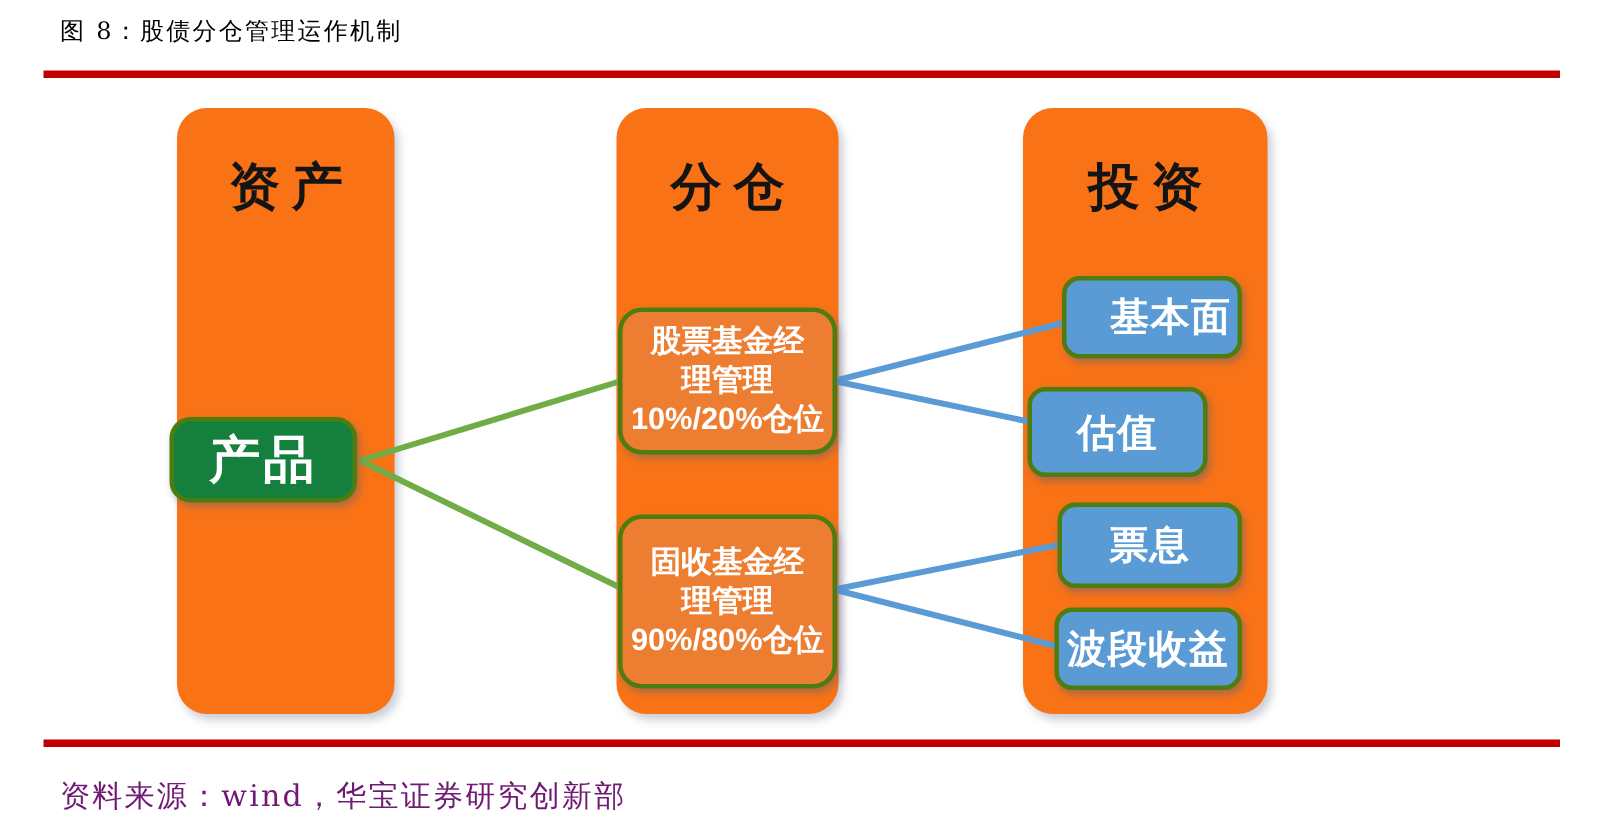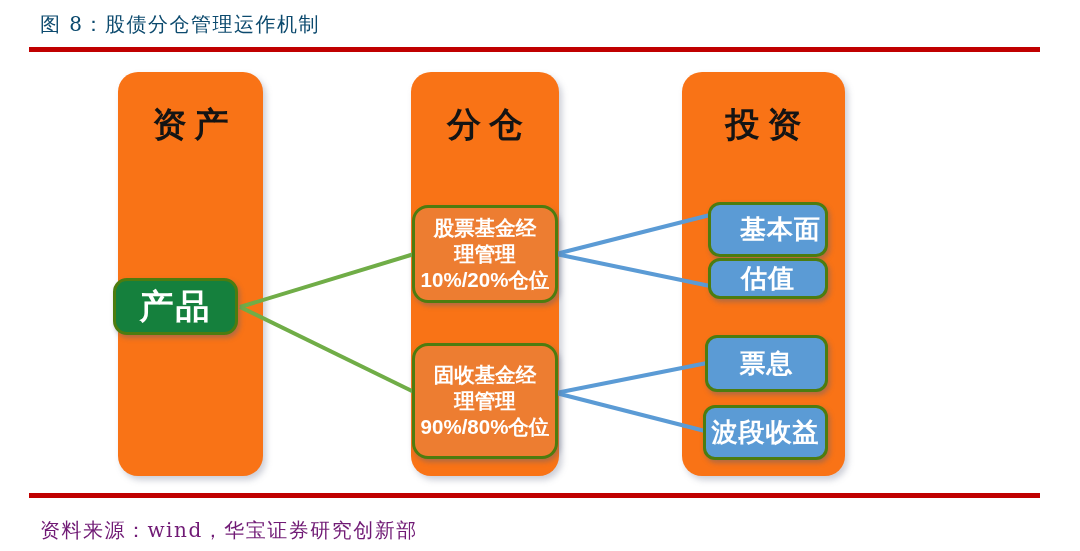--- a/index.html
+++ b/index.html
@@ -4,21 +4,21 @@
 <style>
   html,body { margin:0; padding:0; }
   body {
     width:1080px; height:551px; position:relative; overflow:hidden;
     background:#ffffff;
     font-family:"Liberation Sans","DejaVu Sans",sans-serif;
   }
   .fig-title {
     position:absolute; left:40px; top:11px;
     font-family:"DejaVu Serif","Liberation Serif",serif;
-    font-size:20px; color:#0c4a6e; letter-spacing:1.5px;
+    font-size:16px; color:#000000; letter-spacing:1.5px;
   }
   .rule {
     position:absolute; left:29px; width:1011px; height:5px;
     background:#C00000;
   }
   .rule-top { top:47px; }
   .rule-bottom { top:493px; }
   .source-note {
     position:absolute; left:40px; top:517px;
     font-family:"DejaVu Serif","Liberation Serif",serif;
@@ -57,22 +57,22 @@
     background:#ED7D31; border-radius:16px;
     font-size:20.5px; font-weight:600; line-height:1.26;
     white-space:pre-line;
   }
   .mgr-stock { top:205px; height:98px; }
   .mgr-fixed { top:343px; height:116px; }
   .strategy {
     background:#5B9BD5; border-radius:12px;
     font-size:26px; font-weight:600; letter-spacing:1px;
   }
-  .s-fundamentals { left:708px; top:202px; width:120px; height:55px;padding-left:25px; }
-  .s-valuation    { left:708px; top:258px; width:120px; height:41px; }
+  .s-fundamentals { left:708px; top:184px; width:120px; height:55px;padding-left:25px; }
+  .s-valuation    { left:685px; top:258px; width:120px; height:60px; }
   .s-coupon       { left:705px; top:335px; width:123px; height:57px; }
   .s-swing        { left:703px; top:405px; width:125px; height:55px; }
 </style>
 </head>
 <body>
 
 <div class="fig-title">图 8：股债分仓管理运作机制</div>
 <div class="rule rule-top"></div>
 
 <div class="column col-assets">

